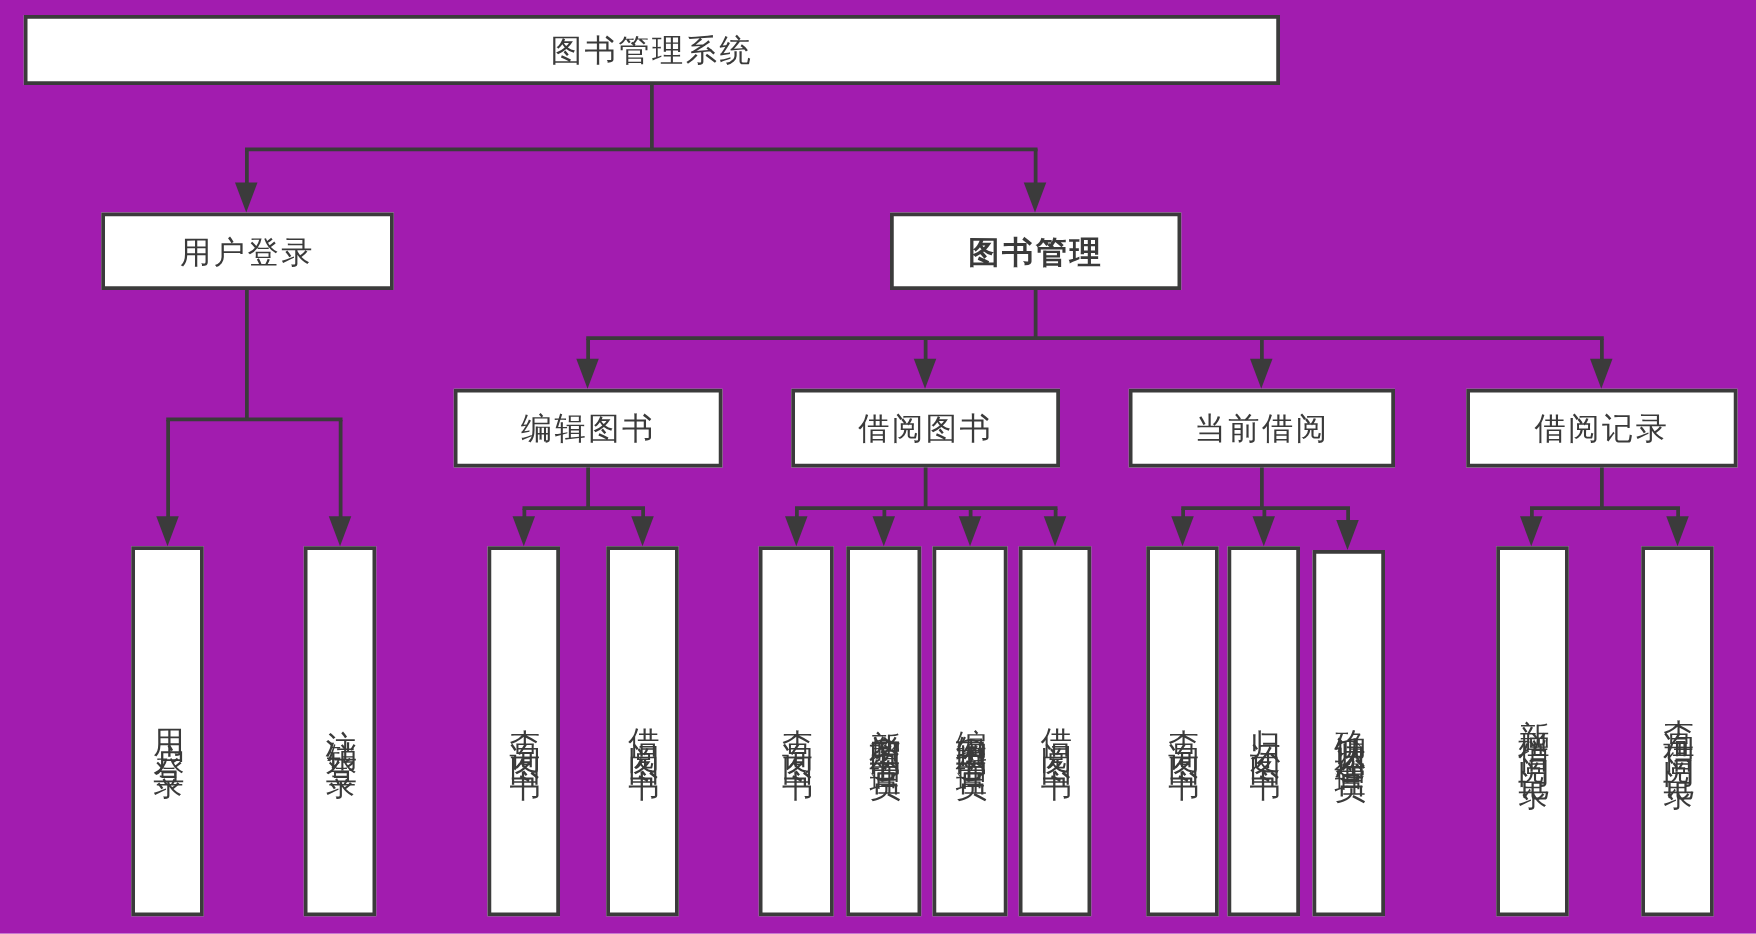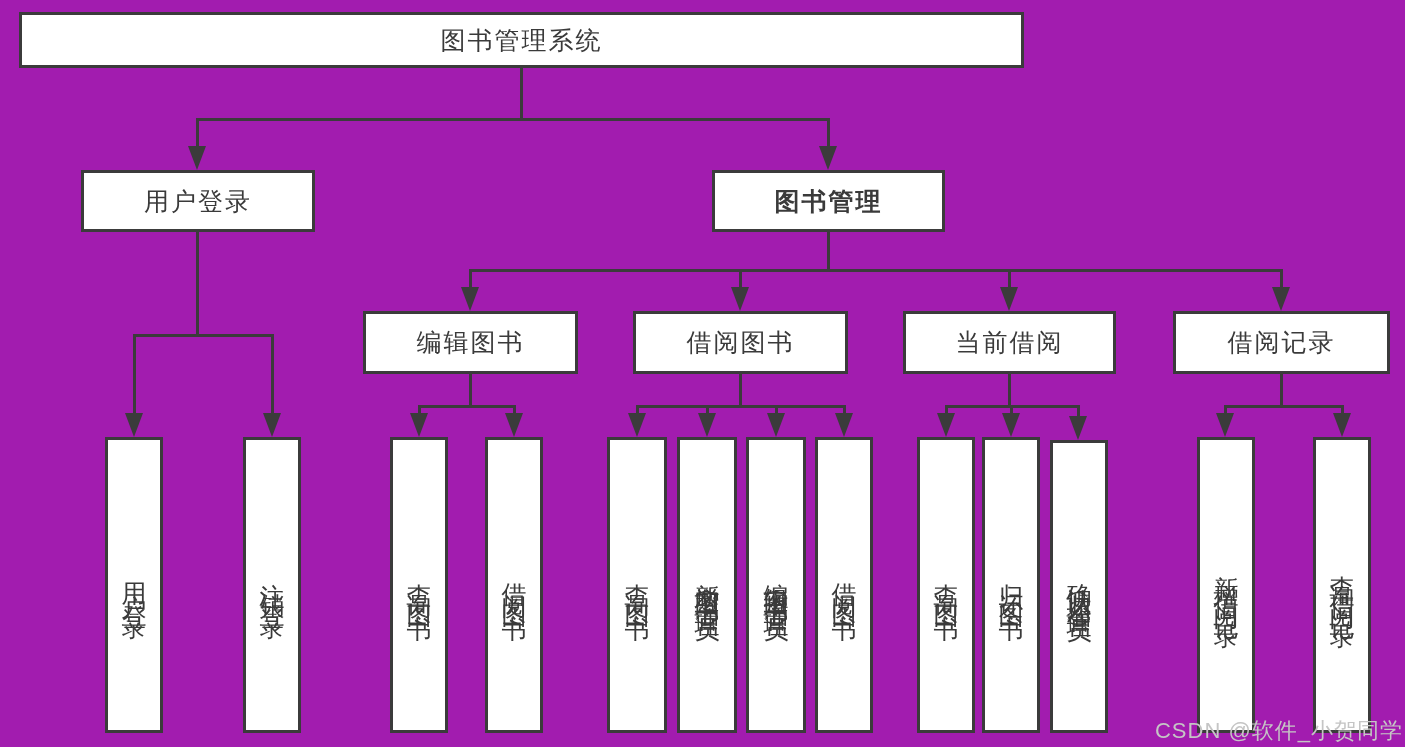--- a/index.html
+++ b/index.html
@@ -105,21 +105,20 @@
       <span>确认归还（管理员）</span>
     </div>
 
   <div class="box vbox ls6" id="n-add-record">
       <span>新增借阅记录</span>
     </div>
   <div class="box vbox ls6" id="n-query-record">
       <span>查询借阅记录</span>
     </div>
 
-  <div class="watermark">CSDN @软件_小贺同学</div>
 
   <div id="wires">
       <div class="vl" style="left: 520px; top: 67px; height: 52px;"></div>
       <div class="vl" style="left: 196px; top: 119px; height: 31px;"></div>
       <div class="vl" style="left: 827px; top: 119px; height: 31px;"></div>
       <div class="vl" style="left: 827px; top: 232px; height: 39px;"></div>
       <div class="vl" style="left: 469px; top: 271px; height: 21px;"></div>
       <div class="vl" style="left: 739px; top: 271px; height: 21px;"></div>
       <div class="vl" style="left: 1008px; top: 271px; height: 21px;"></div>
       <div class="vl" style="left: 1280px; top: 271px; height: 21px;"></div>

